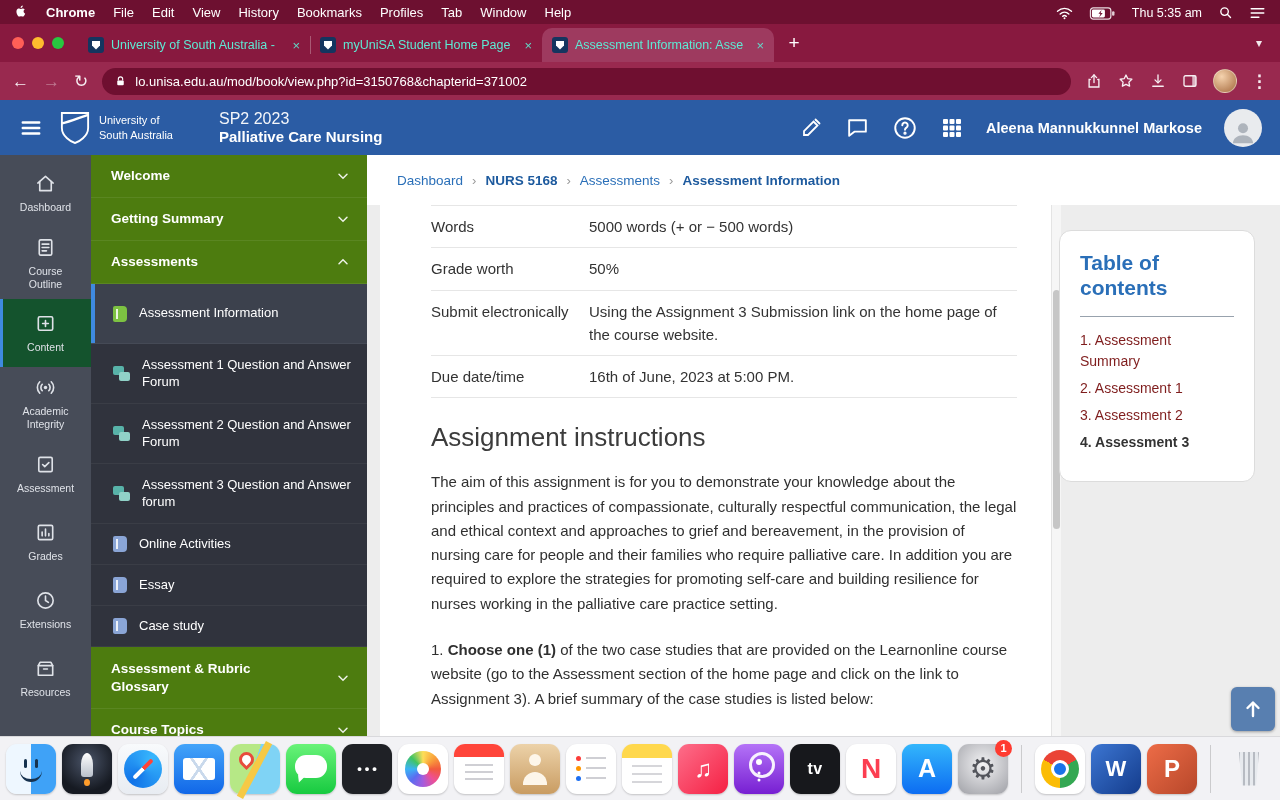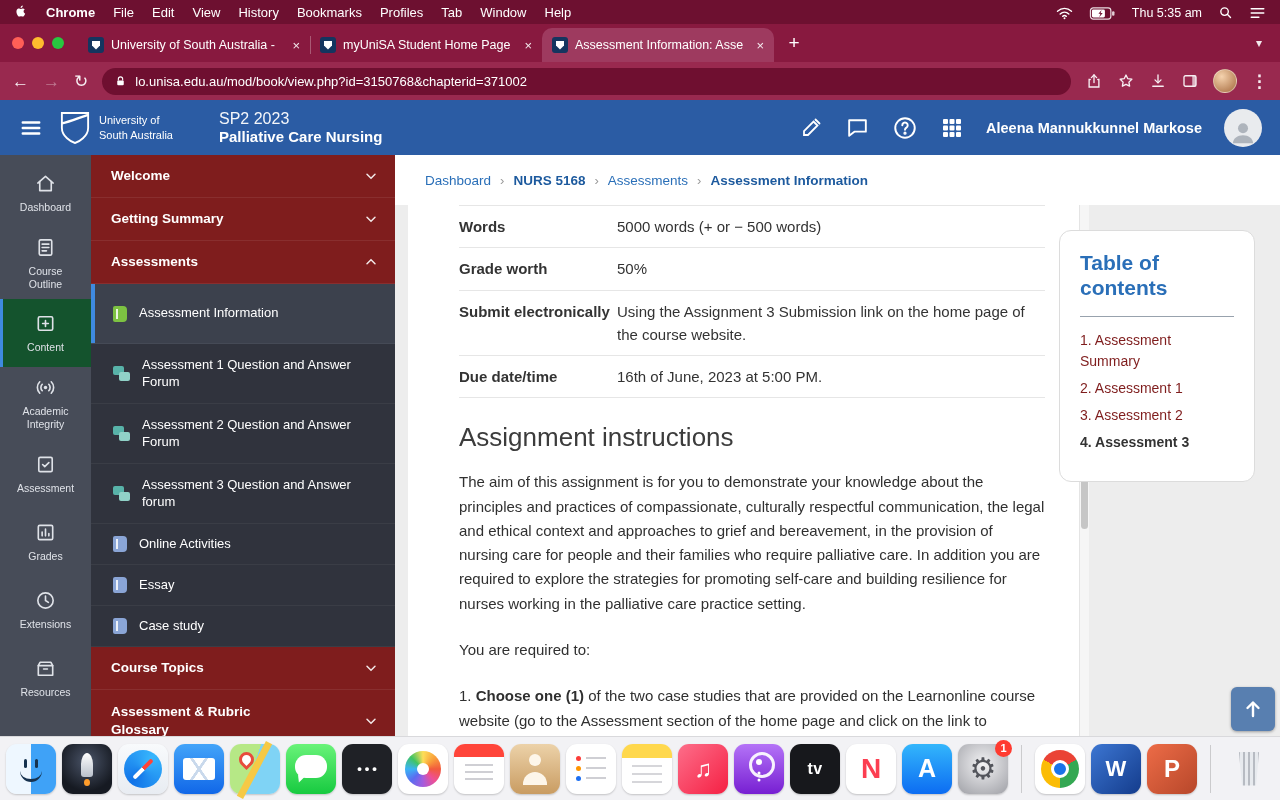--- a/index.html
+++ b/index.html
@@ -15,21 +15,21 @@
   .mb-right{margin-left:auto;display:flex;align-items:flex-end;gap:16px}
   .mb-right svg{display:block}
   .mb-clock{font-size:12.5px}
 
   
   .tabbar{height:38px;background:#88193f;display:flex;align-items:flex-end;padding:0 8px}
   .lights{display:flex;gap:8px;align-self:center;margin:0 14px 0 4px}
   .light{width:12px;height:12px;border-radius:50%}
   .l-red{background:#ff5f57}.l-yellow{background:#febc2e}.l-green{background:#28c840}
   .tab{width:232px;height:34px;display:flex;align-items:center;gap:7px;padding:0 10px;
-    color:#ffffff;font-size:12.5px;border-radius:10px 10px 0 0;position:relative;cursor:pointer}
+    color:#5eead4;font-size:12.5px;border-radius:10px 10px 0 0;position:relative;cursor:pointer}
   .tab .ttl{flex:1;white-space:nowrap;overflow:hidden;text-overflow:ellipsis}
   .tab .x{font-size:13px;opacity:.9;flex:none;cursor:pointer}
   .tab.inactive + .tab.inactive::before{content:"";position:absolute;left:0;top:8px;bottom:8px;width:1px;background:rgba(255,255,255,.28)}
   .tab.active{background:#9e3a5f}
   .fav{width:16px;height:16px;border-radius:3px;background:#14355f;display:flex;align-items:center;justify-content:center;flex:none}
   .fav::after{content:"";width:8px;height:9px;background:#fff;clip-path:polygon(0 0,100% 0,100% 55%,50% 100%,0 55%)}
   .newtab{width:28px;height:28px;align-self:center;display:flex;align-items:center;justify-content:center;
     color:#fff;font-size:19px;font-weight:300;margin-left:6px;cursor:pointer;border-radius:50%}
   .tabchevron{margin-left:auto;align-self:center;color:#fff;opacity:.9;font-size:12px;padding:0 10px;cursor:pointer}
 
@@ -66,21 +66,21 @@
 
   
   .rail{width:91px;background:#474c58;flex:none;display:flex;flex-direction:column;padding-top:4px}
   .rail-item{display:flex;flex-direction:column;align-items:center;justify-content:center;gap:6px;
     min-height:68px;padding:9px 2px;color:#dfe2e8;font-size:10.5px;line-height:1.2;text-align:center;cursor:pointer}
   .rail-item svg{width:23px;height:23px;flex:none}
   .rail-item .rlabel{width:66px}
   .rail-item.active{background:#14532d;box-shadow:inset 3px 0 0 #3f8ae0}
 
   
-  .sidenav{width:304px;background:#7f1d1d;flex:none;color:#fff;overflow:hidden}
+  .sidenav{width:276px;background:#4d7c0f;flex:none;color:#fff;overflow:hidden}
   .nsec{display:flex;align-items:center;justify-content:space-between;gap:10px;padding:6px 16px 6px 20px;
     min-height:43px;border-bottom:1px solid rgba(255,255,255,.08);font-size:13.5px;font-weight:700;cursor:pointer}
   .nsec.tall{min-height:62px}
   .nsec .nlabel{line-height:1.3}
   .nsec svg{width:16px;height:16px;opacity:.9;flex:none}
   .nsub{display:flex;align-items:center;gap:12px;padding:8px 14px 8px 22px;min-height:60px;background:#30333d;
     border-bottom:1px solid rgba(255,255,255,.05);font-size:13px;line-height:1.3;cursor:pointer}
   .nsub.single{min-height:41px}
   .nsub.active{background:#3c414d;box-shadow:inset 4px 0 0 #3f8ae0}
   .nicon{flex:none;position:relative}
@@ -99,21 +99,21 @@
   .crumb{color:#2a6fb8;cursor:pointer}
   .crumb.bold{font-weight:700;color:#1d5a9e}
   .csep{color:#9a9a9a;font-size:13px}
 
   .page{position:absolute;top:50px;left:13px;width:681px;bottom:0;background:#fff;padding:0 44px 0 51px;overflow:hidden}
   .pagescroll{position:absolute;top:50px;bottom:0;left:684px;width:10px;background:#f6f6f6;border-left:1px solid #e4e4e4}
   .pagescroll .thumb{position:absolute;top:16%;left:1px;width:7px;height:45%;background:#c6c6c6;border-radius:4px}
 
   .dtable{width:586px;border-top:1px solid #e6e6e6;margin-top:0}
   .drow{display:flex;padding:9px 0;border-bottom:1px solid #e6e6e6}
-  .dlabel{width:158px;flex:none;font-weight:700;color:#333;font-size:15px;line-height:1.55}
+  .dlabel{width:158px;flex:none;font-weight:400;color:#333;font-size:15px;line-height:1.55}
   .dval{color:#333;font-size:15px;line-height:1.55}
 
   .pagehead{font-size:26px;font-weight:500;color:#3c3c3c;margin:24px 0 17px}
   .para{width:586px;font-size:15px;line-height:1.62;color:#303030;margin-bottom:22px}
   .para strong{font-weight:700}
 
   .toc{position:absolute;top:75px;right:25px;width:196px;background:#fff;border:1px solid #dcdcdc;border-radius:12px;
     padding:20px 20px 22px}
   .toc-title{color:#2a6fb8;font-weight:700;font-size:21px;line-height:1.18}
   .toc-div{border-top:1px solid #98a2ad;margin:15px 0 13px}
@@ -476,28 +476,28 @@
         <span>Online Activities</span>
       </div>
       <div class="nsub single">
         <span class="nicon ic-book-b"></span>
         <span>Essay</span>
       </div>
       <div class="nsub single">
         <span class="nicon ic-book-b"></span>
         <span>Case study</span>
       </div>
+      <div class="nsec tall">
+        <span class="nlabel" style="max-width:180px">Assessment &amp; Rubric Glossary</span>
+        <svg viewBox="0 0 24 24" fill="none" stroke="#fff" stroke-width="2.2" stroke-linecap="round">
+            <path d="M6 9.5l6 6 6-6"></path>
+          </svg>
+      </div>
       <div class="nsec">
         <span class="nlabel">Course Topics</span>
-        <svg viewBox="0 0 24 24" fill="none" stroke="#fff" stroke-width="2.2" stroke-linecap="round">
-            <path d="M6 9.5l6 6 6-6"></path>
-          </svg>
-      </div>
-      <div class="nsec tall">
-        <span class="nlabel" style="max-width:180px">Assessment &amp; Rubric Glossary</span>
         <svg viewBox="0 0 24 24" fill="none" stroke="#fff" stroke-width="2.2" stroke-linecap="round">
             <path d="M6 9.5l6 6 6-6"></path>
           </svg>
       </div>
     </nav>
 
     <div class="main">
       <div class="crumbbar">
         <span class="crumb">Dashboard</span>
         <span class="csep">›</span>
@@ -523,21 +523,20 @@
             <div class="dval">Using the Assignment 3 Submission link on the home page of the course website.</div>
           </div>
           <div class="drow">
             <div class="dlabel">Due date/time</div>
             <div class="dval">16th of June, 2023 at 5:00 PM.</div>
           </div>
         </div>
 
         <h1 class="pagehead">Assignment instructions</h1>
         <p class="para">The aim of this assignment is for you to demonstrate your knowledge about the principles and practices of compassionate, culturally respectful communication, the legal and ethical context and approaches to grief and bereavement, in the provision of nursing care for people and their families who require palliative care. In addition you are required to explore the strategies for promoting self-care and building resilience for nurses working in the palliative care practice setting.</p>
-        <p class="para">You are required to:</p>
         <p class="para"><span>1. </span><strong>Choose one (1)</strong><span> of the two case studies that are provided on the Learnonline course website (go to the Assessment section of the home page and click on the link to Assignment 3). A brief summary of the case studies is listed below:</span></p>
 
       </div>
 
       <div class="pagescroll">
           <div class="thumb"></div>
         </div>
 
       <div class="toc">
         <div class="toc-title">Table of contents</div>

